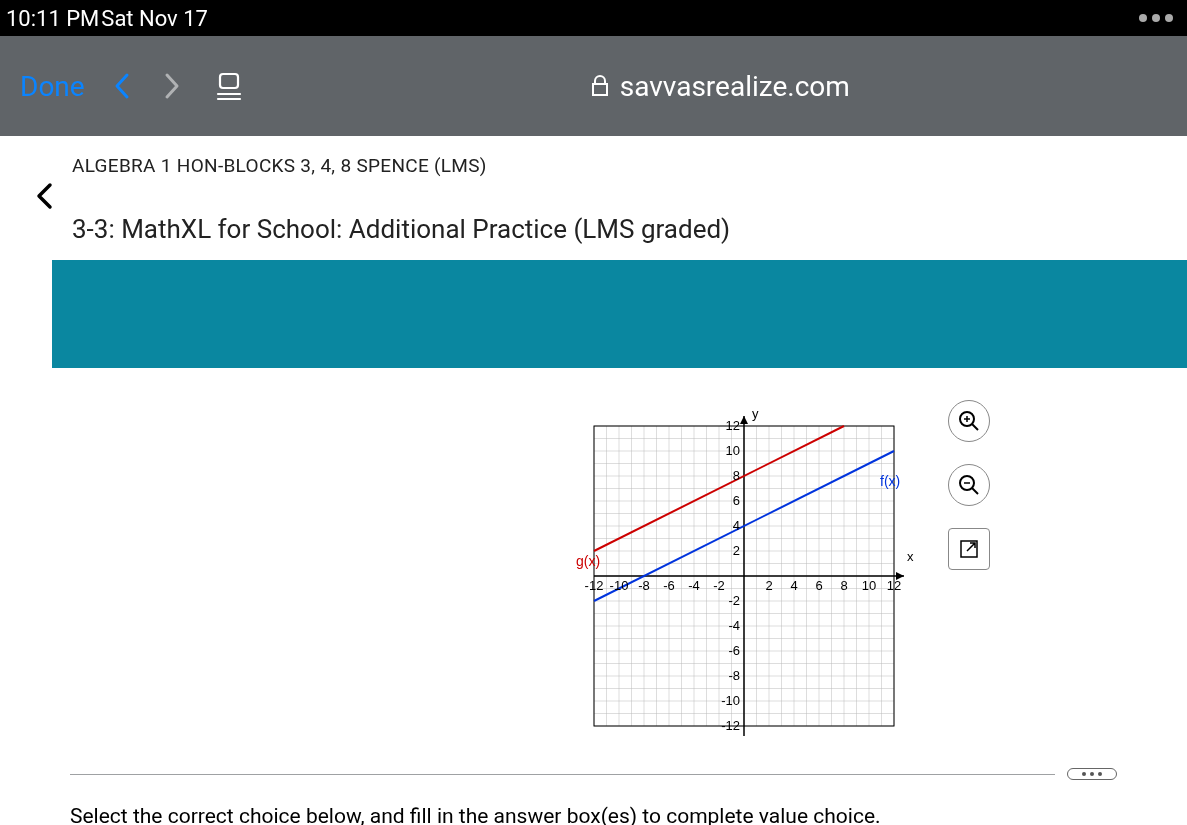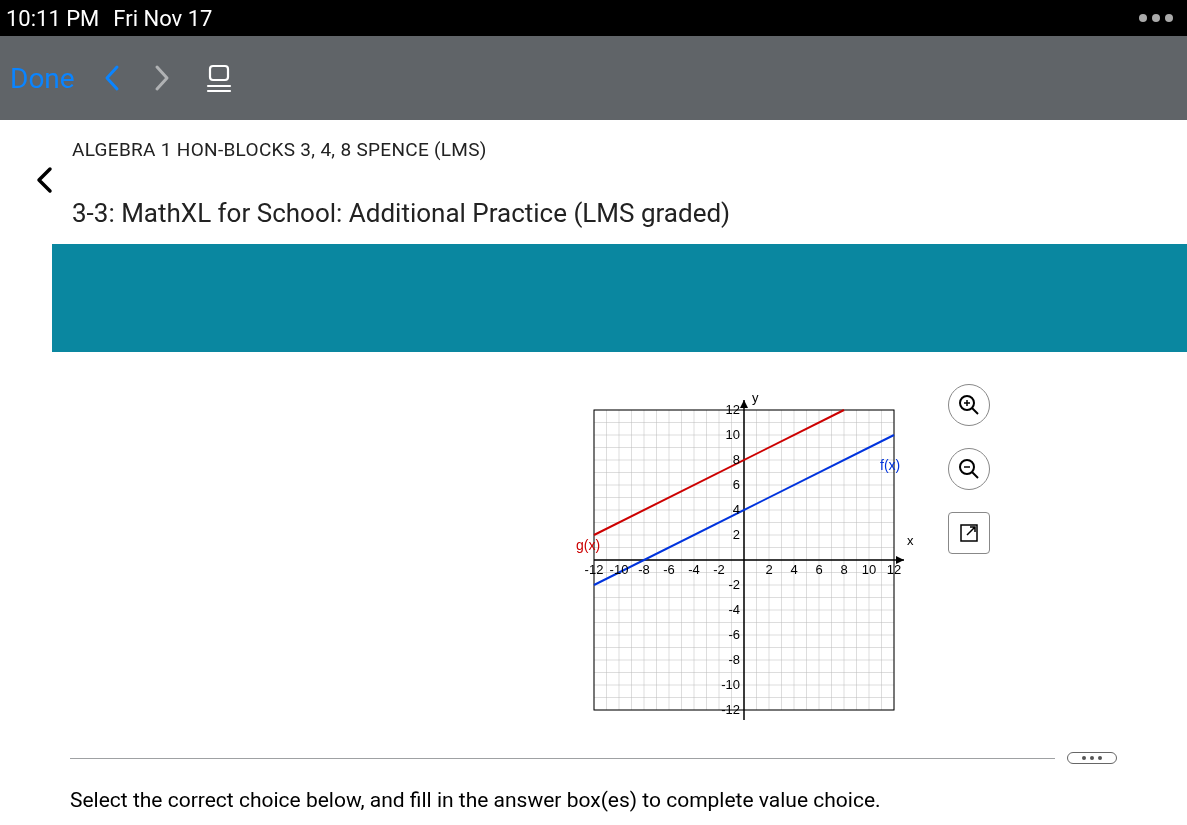--- a/index.html
+++ b/index.html
@@ -13,31 +13,31 @@
 .status-bar {
   background: #000;
   color: #fff;
   display: flex;
   align-items: center;
   justify-content: space-between;
   padding: 4px 14px 4px 6px;
   font-size: 22px;
   height: 36px;
 }
-.status-left { display: flex; gap: 14px; text-align: right; }
+.status-left { display: flex; gap: 2px; text-align: right; }
 .status-dots { display: flex; gap: 5px; align-items: center; }
 .status-dots span {
   width: 8px; height: 8px; border-radius: 50%; background: #aaa; display: inline-block;
 }
 .browser-bar {
   background: #606468;
-  height: 84px;
+  height: 100px;
   display: flex;
   align-items: center;
-  padding: 0 10px;
+  padding: 0 20px;
   gap: 28px;
 }
 .done-btn { color: #0a84ff; font-size: 28px; }
 .nav-arrow { color: #bbb; font-size: 30px; font-weight: 300; display:flex; align-items:center; }
 .nav-arrow.active { color: #0a84ff; }
 .tabs-icon { color: #fff; margin-left: 6px; display:flex; align-items:center; }
 .url-area { flex: 1; display: flex; justify-content: center; align-items: center; gap: 10px; color: #fff; font-size: 28px; }
 .lock-icon { display:flex; align-items:center; }
 .content-header {
   display: flex;
@@ -73,21 +73,21 @@
 .axis-label { font-size: 13px; fill: #000; font-family: Arial, sans-serif; }
 .func-label-f { font-size: 14px; fill: #0033dd; font-family: Arial, sans-serif; }
 .func-label-g { font-size: 14px; fill: #cc0000; font-family: Arial, sans-serif; }
 </style>
 </head>
 <body>
 
 <div class="status-bar">
   <div class="status-left">
     <span>10:11 PM</span>
-    <span>Fri Nov 17</span>
+    <span>Sat Nov 17</span>
   </div>
   <div class="status-dots">
     <span></span>
       <span></span>
       <span></span>
   </div>
 </div>
 
 <div class="browser-bar">
   <span class="done-btn">Done</span>
@@ -101,20 +101,28 @@
         <path d="M6 4 L16 15 L6 26" stroke="#b0b2b4" stroke-width="3" fill="none" stroke-linecap="round" stroke-linejoin="round"></path>
       </svg>
   </span>
   <span class="tabs-icon">
     <svg width="30" height="30" viewBox="0 0 30 30">
       <rect x="5" y="3" width="18" height="14" rx="3" stroke="#fff" stroke-width="2.2" fill="none"></rect>
       <line x1="3" y1="23" x2="25" y2="23" stroke="#fff" stroke-width="2.2" stroke-linecap="round"></line>
       <line x1="3" y1="28" x2="25" y2="28" stroke="#fff" stroke-width="2.2" stroke-linecap="round"></line>
     </svg>
   </span>
+  <div class="url-area">
+    <span class="lock-icon">
+      <svg width="20" height="24" viewBox="0 0 20 24">
+          <path d="M5 10 V7 a5 5 0 0 1 10 0 V10 M3 10 h14 v11 h-14 z" stroke="#fff" stroke-width="2" fill="none"></path>
+        </svg>
+    </span>
+    <span>savvasrealize.com</span>
+  </div>
 </div>
 
 <div class="content-header">
   <span class="back-arrow">
     <svg width="18" height="28" viewBox="0 0 18 28">
         <path d="M14 3 L3 14 L14 25" stroke="#000" stroke-width="3.5" fill="none" stroke-linecap="round" stroke-linejoin="round"></path>
       </svg>
   </span>
   <div class="header-text">
     <div class="course">ALGEBRA 1 HON-BLOCKS 3, 4, 8 SPENCE (LMS)</div>

